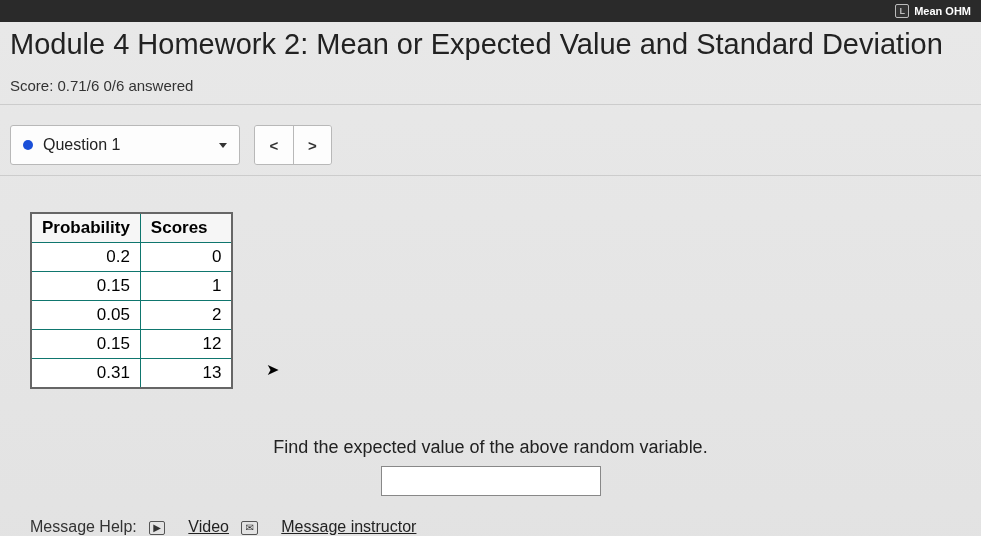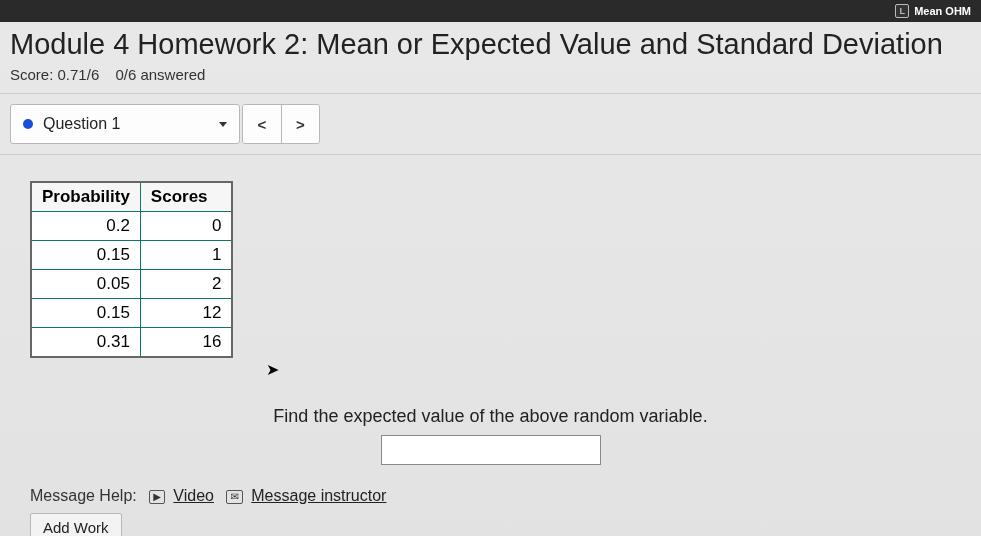--- a/index.html
+++ b/index.html
@@ -41,40 +41,40 @@
     }
     .main {
       padding: 6px 10px 0 10px;
       background: linear-gradient(180deg,#e8e8e8,#e2e2e2);
       min-height: 514px;
     }
     h1 {
       font-size: 29px;
       font-weight: 500;
       color: #222;
-      margin-bottom: 5px;
+      margin-bottom: 16px;
     }
     .score-row {
       font-size: 15px;
       color: #333;
       margin-bottom: 10px;
     }
-    .score-row span + span { margin-left: 12px; }
+    .score-row span + span { }
     .divider-full {
       border: none;
       border-top: 1px solid #ccc;
       margin: 0 -10px;
     }
     .navbar {
       display: flex;
       align-items: stretch;
-      gap: 2px;
+      gap: 14px;
       padding: 10px 0;
       border-bottom: 1px solid #ccc;
-      margin: 0 -10px;
+      margin: 10px -10px;
       padding-left: 10px;
     }
     .question-select {
       display: flex;
       align-items: center;
       width: 230px;
       height: 40px;
       border: 1px solid #b8b8b8;
       border-radius: 3px;
       background: #fdfdfd;
@@ -156,21 +156,21 @@
     }
     .help-row {
       margin-top: 22px;
       font-size: 16px;
       color: #333;
     }
     .help-link {
       text-decoration: underline;
       color: #222;
       cursor: pointer;
-      margin-left: 4px;
+      margin-left: 19px;
     }
     .help-icon {
       display:inline-block;
       border:1px solid #555;
       border-radius:2px;
       font-size:10px;
       line-height:1;
       padding:1px 3px;
       vertical-align: middle;
       margin-left: 8px;
@@ -248,21 +248,21 @@
         <tr>
           <td>0.05</td>
           <td>2</td>
         </tr>
         <tr>
           <td>0.15</td>
           <td>12</td>
         </tr>
         <tr>
           <td>0.31</td>
-          <td>16</td>
+          <td>13</td>
         </tr>
       </tbody>
     </table>
 
     <div class="prompt">
       <span>Find the expected value of the above random variable.</span>
       <input class="answer-input" type="text" value="" style="">
     </div>
 
     <div class="help-row">

